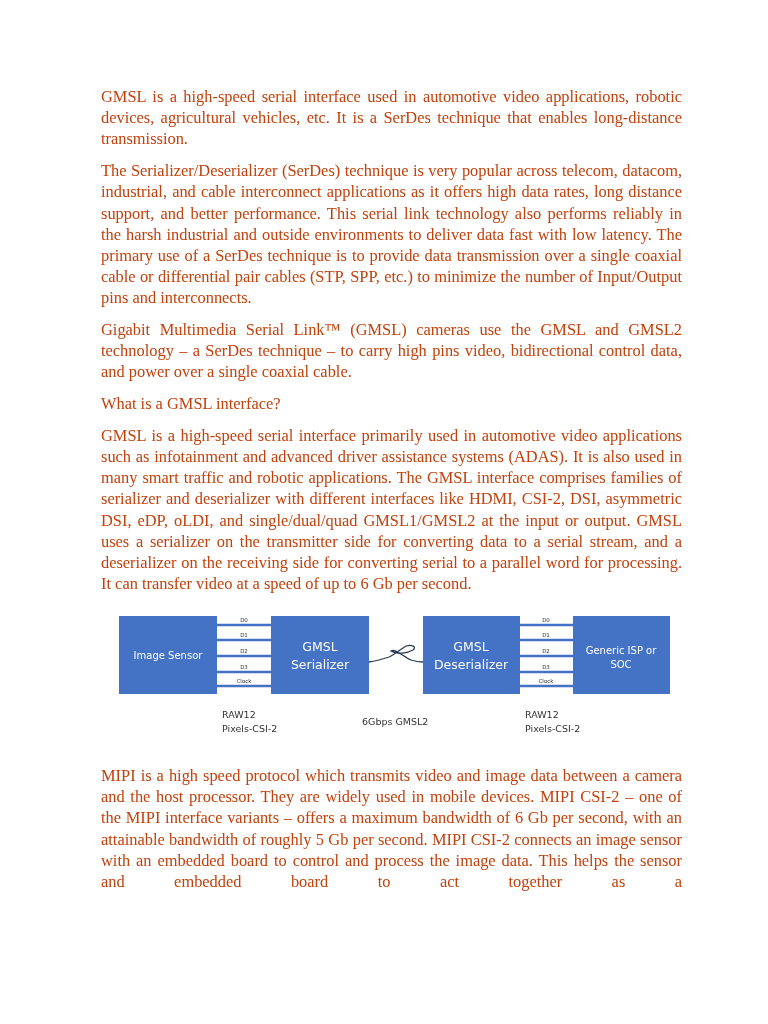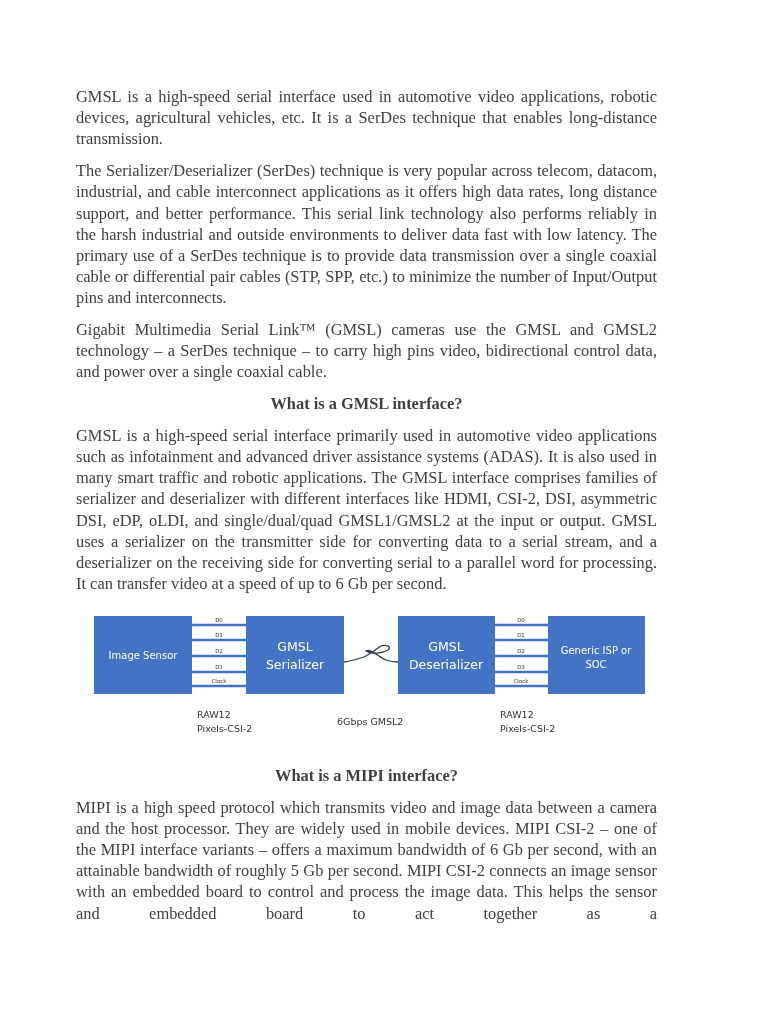--- a/index.html
+++ b/index.html
@@ -1,23 +1,23 @@
 <!DOCTYPE html>
 <html><head>
 <meta charset="utf-8">
 <style>
   html, body { margin: 0; padding: 0; background: #ffffff; }
   body { width: 768px; height: 1024px; position: relative; overflow: hidden; }
   .page {
-    position: absolute; left: 76px; top: 86px; width: 581px;
+    position: absolute; left: 101px; top: 86px; width: 581px;
     font-family: "Liberation Serif", serif; font-size: 16.4px; line-height: 21.2px;
-    color: #404040;
+    color: #c2410c;
   }
   p { margin: 0 0 10.5px 0; text-align: justify; }
-  h3 { margin: 0 0 10.5px 0; font-size: 16.4px; line-height: 21.2px; font-weight: bold; text-align: center; }
+  h3 { margin: 0 0 10.5px 0; font-size: 16.4px; line-height: 21.2px; font-weight: normal; }
   .diagram { position: relative; width: 581px; height: 148px; margin: 3px 0 12px 0; }
   .diagram svg { position: absolute; left: 0; top: 0; }
   .dtext { font-family: "DejaVu Sans", sans-serif; }
 </style>
 </head>
 <body>
 
 <div class="page">
   <p>GMSL is a high-speed serial interface used in automotive video applications, robotic devices, agricultural vehicles, etc. It is a SerDes technique that enables long-distance transmission.</p>
   <p>The Serializer/Deserializer (SerDes) technique is very popular across telecom, datacom, industrial, and cable interconnect applications as it offers high data rates, long distance support, and better performance. This serial link technology also performs reliably in the harsh industrial and outside environments to deliver data fast with low latency. The primary use of a SerDes technique is to provide data transmission over a single coaxial cable or differential pair cables (STP, SPP, etc.) to minimize the number of Input/Output pins and interconnects.</p>
@@ -77,15 +77,14 @@
       <g class="dtext" fill="#333" font-size="9.5">
         <text x="121" y="113">RAW12</text>
         <text x="121" y="127">Pixels-CSI-2</text>
         <text x="261" y="120">6Gbps GMSL2</text>
         <text x="424" y="113">RAW12</text>
         <text x="424" y="127">Pixels-CSI-2</text>
       </g>
     </svg>
   </div>
 
-  <h3>What is a MIPI interface?</h3>
   <p style="text-align-last: justify;">MIPI is a high speed protocol which transmits video and image data between a camera and the host processor. They are widely used in mobile devices. MIPI CSI-2 – one of the MIPI interface variants – offers a maximum bandwidth of 6 Gb per second, with an attainable bandwidth of roughly 5 Gb per second. MIPI CSI-2 connects an image sensor with an embedded board to control and process the image data. This helps the sensor and embedded board to act together as a</p>
 </div>
 
 </body></html>

